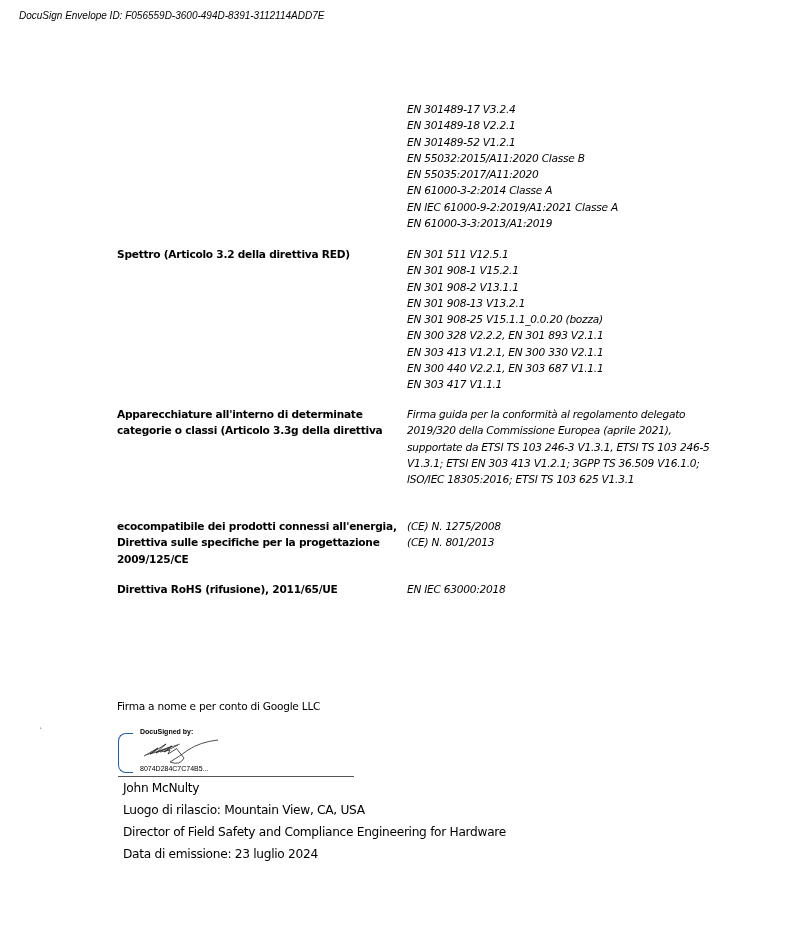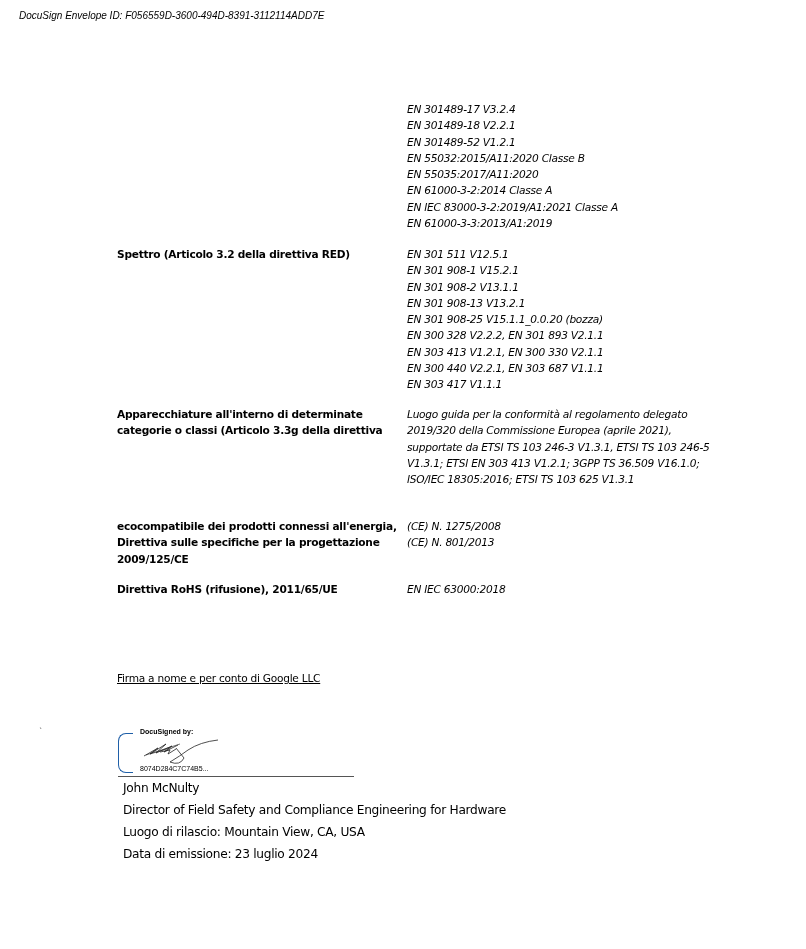--- a/index.html
+++ b/index.html
@@ -26,21 +26,21 @@
 <div class="envelope">DocuSign Envelope ID: F056559D-3600-494D-8391-3112114ADD7E</div>
 
 <div class="row doc" style="top:101px;">
   <div class="value">
     <div>EN 301489-17 V3.2.4</div>
     <div>EN 301489-18 V2.2.1</div>
     <div>EN 301489-52 V1.2.1</div>
     <div>EN 55032:2015/A11:2020 Classe B</div>
     <div>EN 55035:2017/A11:2020</div>
     <div>EN 61000-3-2:2014 Classe A</div>
-    <div>EN IEC 83000-3-2:2019/A1:2021 Classe A</div>
+    <div>EN IEC 61000-9-2:2019/A1:2021 Classe A</div>
     <div>EN 61000-3-3:2013/A1:2019</div>
   </div>
 </div>
 
 <div class="row doc" style="top:246px;">
   <div class="label">Spettro (Articolo 3.2 della direttiva RED)</div>
   <div class="value">
     <div>EN 301 511 V12.5.1</div>
     <div>EN 301 908-1 V15.2.1</div>
     <div>EN 301 908-2 V13.1.1</div>
@@ -52,21 +52,21 @@
     <div>EN 303 417 V1.1.1</div>
   </div>
 </div>
 
 <div class="row doc" style="top:406px;">
   <div class="label">
     <div>Apparecchiature all'interno di determinate</div>
     <div>categorie o classi (Articolo 3.3g della direttiva</div>
   </div>
   <div class="value">
-    <div>Luogo guida per la conformità al regolamento delegato</div>
+    <div>Firma guida per la conformità al regolamento delegato</div>
     <div>2019/320 della Commissione Europea (aprile 2021),</div>
     <div>supportate da ETSI TS 103 246-3 V1.3.1,  ETSI TS 103 246-5</div>
     <div>V1.3.1; ETSI EN 303 413 V1.2.1; 3GPP TS 36.509 V16.1.0;</div>
     <div>ISO/IEC 18305:2016; ETSI TS 103 625 V1.3.1</div>
   </div>
 </div>
 
 <div class="row doc" style="top:518px;">
   <div class="label">
     <div>ecocompatibile dei prodotti connessi all'energia,</div>
@@ -77,33 +77,33 @@
     <div>(CE) N. 1275/2008</div>
     <div>(CE) N. 801/2013</div>
   </div>
 </div>
 
 <div class="row doc" style="top:581px;">
   <div class="label">Direttiva RoHS (rifusione), 2011/65/UE</div>
   <div class="value">EN IEC 63000:2018</div>
 </div>
 
-<div class="plain" style="top:672px;text-decoration:underline;">Firma a nome e per conto di Google LLC</div>
+<div class="plain" style="top:700px;">Firma a nome e per conto di Google LLC</div>
 
 <div class="tick">`</div>
 
 <div class="sigbox">
   <div class="sigbracket"></div>
   <div class="sigtop">DocuSigned by:</div>
   <svg style="position:absolute;left:22px;top:8px;" width="80" height="30" viewBox="0 0 80 30">
     <path d="M4 20 L18 12 L10 18 L26 8 L16 17 L32 10 L24 16 L38 9 M20 16 L30 14 L28 18 L36 13 M36 12 L44 22 Q40 30 30 26 Q40 20 48 14 Q60 6 78 4" stroke="#222" stroke-width="0.8" fill="none"></path>
     <path d="M6 19 L40 8 M10 18 L30 12" stroke="#222" stroke-width="0.6" fill="none"></path>
   </svg>
   <div class="sigid">8074D284C7C74B5...</div>
   <div class="sigline"></div>
 </div>
 
 <div class="sigs sig-lines" style="top:777px;">
   <div>John McNulty</div>
+  <div>Luogo di rilascio: Mountain View, CA, USA</div>
   <div>Director of Field Safety and Compliance Engineering for Hardware</div>
-  <div>Luogo di rilascio: Mountain View, CA, USA</div>
   <div>Data di emissione: 23 luglio 2024</div>
 </div>
 
 </body></html>

